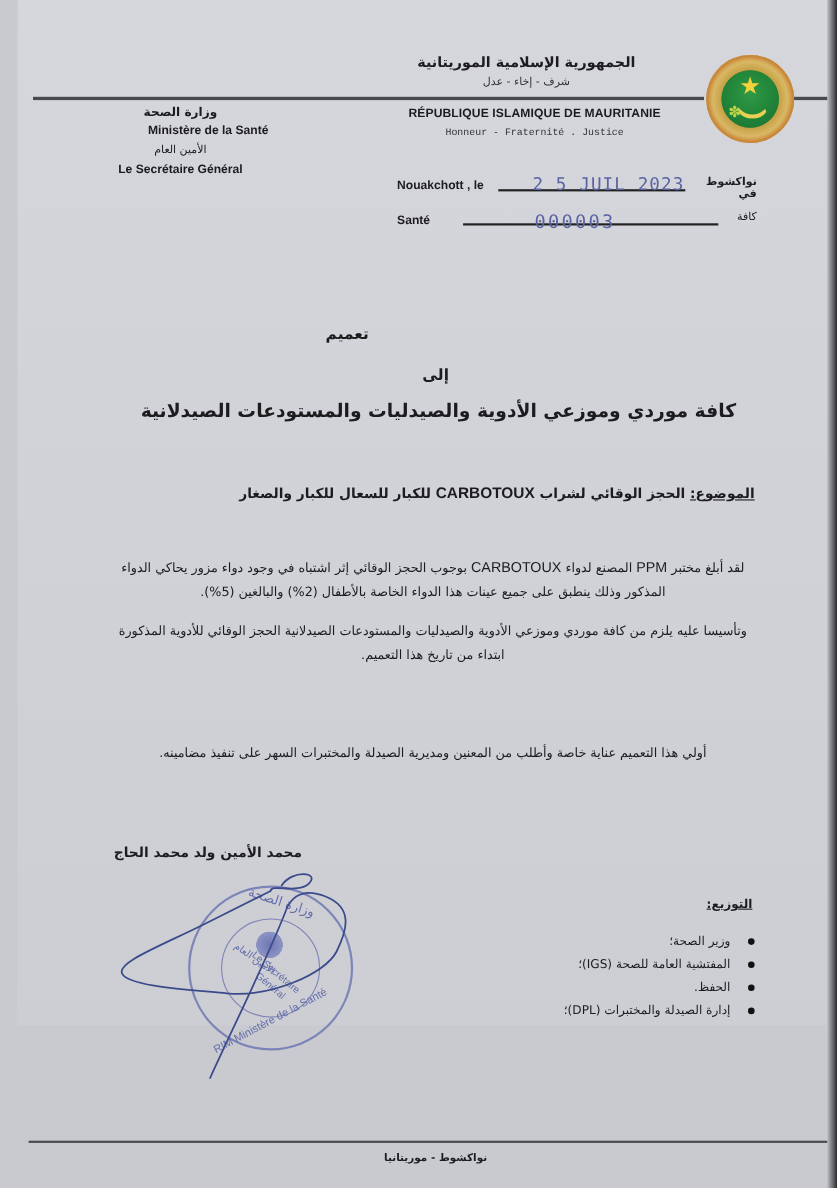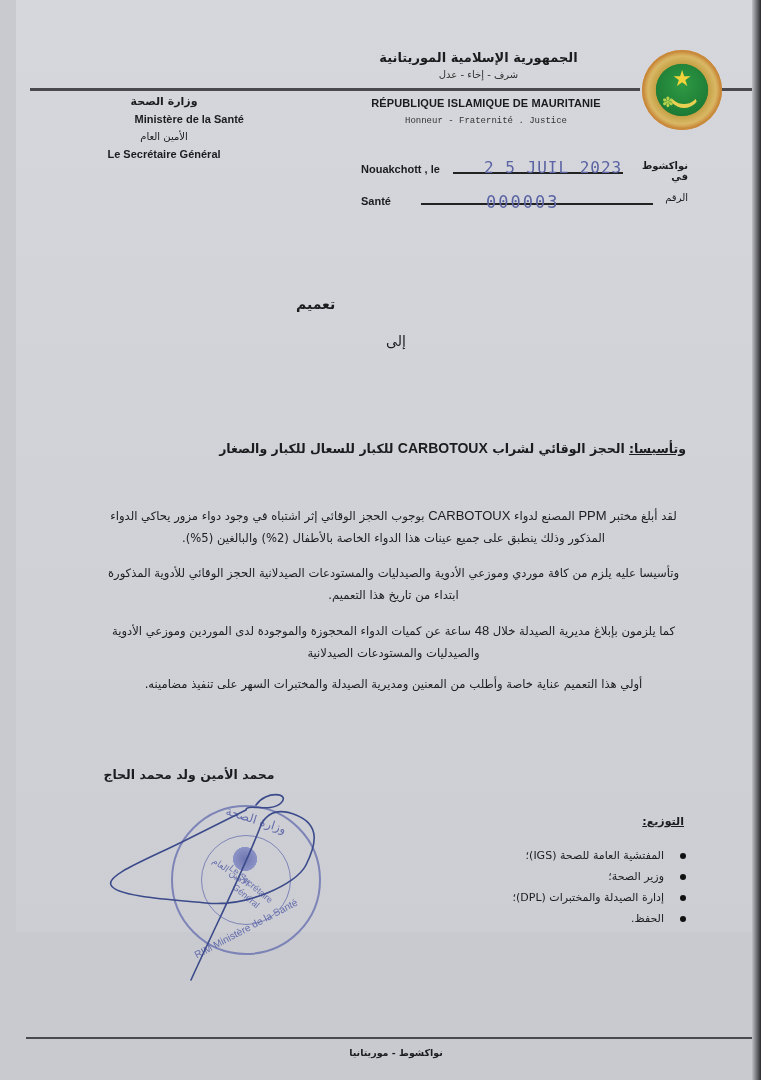--- a/index.html
+++ b/index.html
@@ -62,21 +62,21 @@
     .date-line { position: absolute; left: 437px; top: 172px; width: 170px; height: 1.5px; background: #222; }
     .date-stamp { left: 468px; top: 158px; font-family: "DejaVu Sans Mono", monospace; font-size: 16px; color: #5a63a3; letter-spacing: 1px; }
     .date-ar { left: 612px; top: 160px; width: 60px; text-align: right; font-size: 10px; font-weight: bold; }
     .num-label { left: 345px; top: 195px; font-size: 11px; font-weight: bold; }
     .num-line { position: absolute; left: 405px; top: 203px; width: 232px; height: 1.5px; background: #222; }
     .num-stamp { left: 470px; top: 192px; font-family: "DejaVu Sans Mono", monospace; font-size: 17px; color: #5a63a3; letter-spacing: 2px; }
     .num-ar { left: 642px; top: 192px; width: 30px; text-align: right; font-size: 10px; }
 
     
     .title1 { left: 280px; top: 296px; width: 200px; text-align: left; font-size: 14px; font-weight: bold; }
-    .title2 { left: 280px; top: 333px; width: 200px; text-align: center; font-size: 14px; font-weight: normal; }
+    .title2 { left: 280px; top: 333px; width: 200px; text-align: center; font-size: 14px; font-weight: bold; }
     .title3 { left: 100px; top: 364px; width: 565px; text-align: center; font-size: 17px; font-weight: bold; }
 
     
     .subject { left: 180px; top: 440px; width: 490px; text-align: right; font-size: 12.5px; font-weight: bold; white-space: nowrap; }
     .subject .lbl { text-decoration: underline; }
     .subject .brand { font-family: "Liberation Sans", sans-serif; font-size: 14px; }
 
     
     .para { left: 80px; width: 595px; text-align: center; font-size: 11.6px; line-height: 22px; }
     .p1 { top: 505px; }
@@ -130,36 +130,34 @@
   <div class="abs fr sg-fr">Le Secrétaire Général</div>
 
   <div class="abs fr date-label">Nouakchott , le</div>
   <div class="date-line"></div>
   <div class="abs date-stamp">2 5 JUIL 2023</div>
   <div class="abs ar date-ar">نواكشوط في</div>
 
   <div class="abs fr num-label">Santé</div>
   <div class="num-line"></div>
   <div class="abs num-stamp">000003</div>
-  <div class="abs ar num-ar">الرقم</div>
+  <div class="abs ar num-ar">كافة</div>
 
   <div class="abs ar title1">تعميم</div>
   <div class="abs ar title2">إلى</div>
+  <div class="abs ar title3">كافة موردي وموزعي الأدوية والصيدليات والمستودعات الصيدلانية</div>
 
   <div class="abs ar subject">
-    <span class="lbl">وتأسيسا:</span><span> الحجز الوقائي  لشراب </span><span class="brand">CARBOTOUX</span><span> للكبار للسعال للكبار والصغار</span>
+    <span class="lbl">الموضوع:</span><span> الحجز الوقائي  لشراب </span><span class="brand">CARBOTOUX</span><span> للكبار للسعال للكبار والصغار</span>
   </div>
 
   <div class="abs ar para p1">
     <span>لقد أبلغ مختبر </span><span class="latin">PPM</span><span> المصنع لدواء </span><span class="latin">CARBOTOUX</span><span> بوجوب الحجز الوقائي إثر اشتباه في وجود دواء مزور يحاكي الدواء المذكور وذلك ينطبق على جميع عينات هذا الدواء الخاصة بالأطفال (2%) والبالغين (5%).</span>
   </div>
   <div class="abs ar para p2">وتأسيسا عليه يلزم من كافة موردي وموزعي الأدوية والصيدليات والمستودعات الصيدلانية الحجز الوقائي للأدوية المذكورة ابتداء من تاريخ هذا التعميم.</div>
-  <div class="abs ar para p3">
-    <span>كما يلزمون بإبلاغ مديرية الصيدلة خلال </span><span class="latin">48</span><span> ساعة عن كميات الدواء المحجوزة والموجودة لدى الموردين وموزعي الأدوية والصيدليات والمستودعات الصيدلانية</span>
-  </div>
   <div class="abs ar para p4">أولي هذا التعميم عناية خاصة وأطلب من المعنين ومديرية الصيدلة والمختبرات السهر على تنفيذ مضامينه.</div>
 
   <div class="abs ar signer">محمد الأمين ولد محمد الحاج</div>
 
   <div class="abs stamp-wrap">
     <div class="stamp-outer"></div>
     <div class="stamp-inner"></div>
     <div class="stamp-text ar" style="left:40px; top:8px; width:90px; font-size:12px; transform:rotate(18deg);">وزارة الصحة</div>
     <div class="stamp-text fr" style="left:10px; top:118px; width:130px; font-size:10px; transform:rotate(-28deg);">RIM Ministère de la Santé</div>
     <div class="stamp-logo"></div>
@@ -167,22 +165,22 @@
     <div class="stamp-text fr" style="left:45px; top:74px; width:70px; transform:rotate(40deg);">Le Secrétaire</div>
     <div class="stamp-text fr" style="left:45px; top:86px; width:60px; transform:rotate(40deg);">Général</div>
   </div>
 
   <svg class="sig-svg" viewBox="0 0 260 210">
     <path d="M160,20 C170,5 195,8 185,18 C175,28 150,18 150,25 C140,30 120,40 90,55 C50,75 10,90 15,100 C20,112 80,115 110,118 C150,122 200,100 210,80 C220,60 225,40 200,30 C180,22 170,30 165,40 C150,80 120,140 95,195" fill="none" stroke="#3b4a8a" stroke-width="1.6" stroke-linecap="round"></path>
   </svg>
 
   <div class="abs ar dist-title">التوزيع:</div>
   <ul class="abs dist-list">
+    <li><span class="bullet"></span><span class="txt">وزير الصحة؛</span></li>
     <li><span class="bullet"></span><span class="txt">المفتشية العامة للصحة (IGS)؛</span></li>
-    <li><span class="bullet"></span><span class="txt">وزير الصحة؛</span></li>
+    <li><span class="bullet"></span><span class="txt">الحفظ.</span></li>
     <li><span class="bullet"></span><span class="txt">إدارة الصيدلة والمختبرات (DPL)؛</span></li>
-    <li><span class="bullet"></span><span class="txt">الحفظ.</span></li>
   </ul>
 
   <div class="rule" style="left:10px; top:1037px; width:728px; height:2px;"></div>
   <div class="abs ar footer-text">نواكشوط - موريتانيا</div>
 </div>
 <div class="edge"></div>
 
 </body></html>

